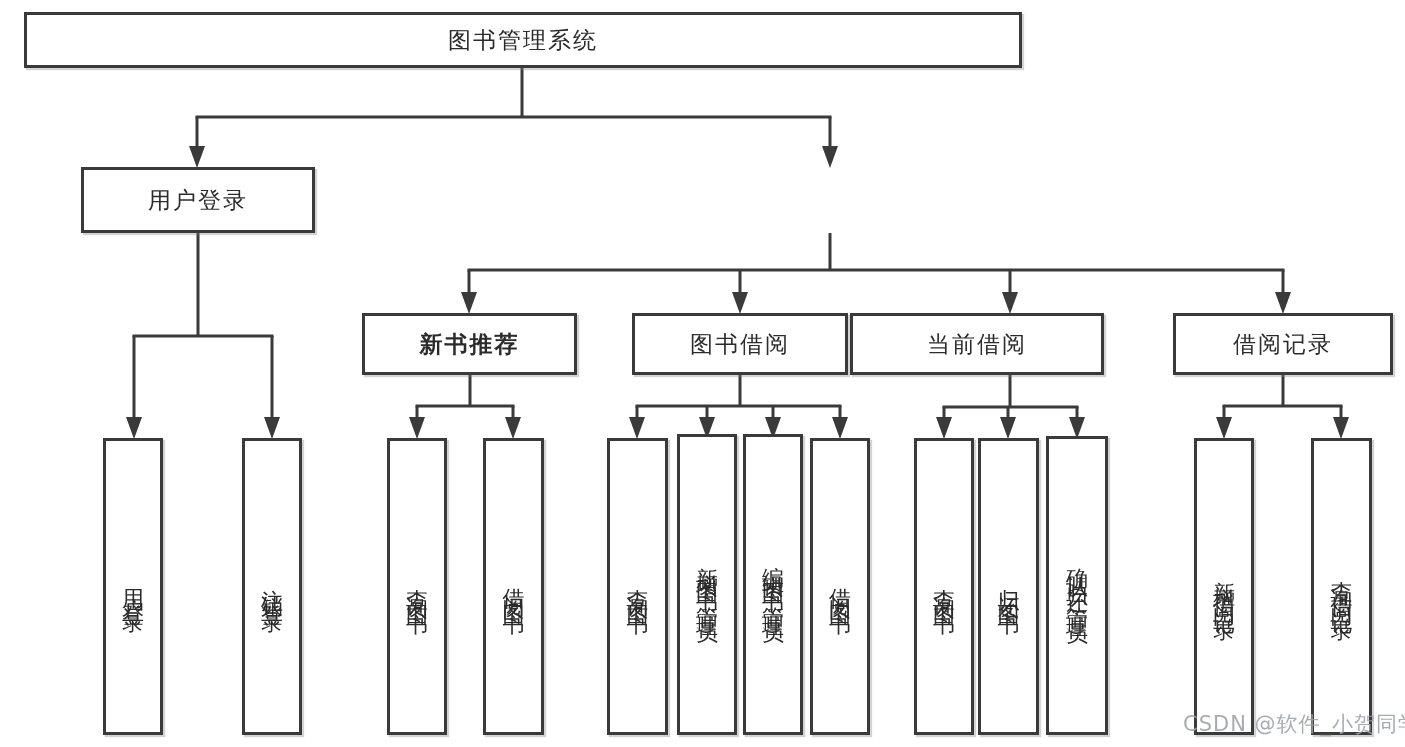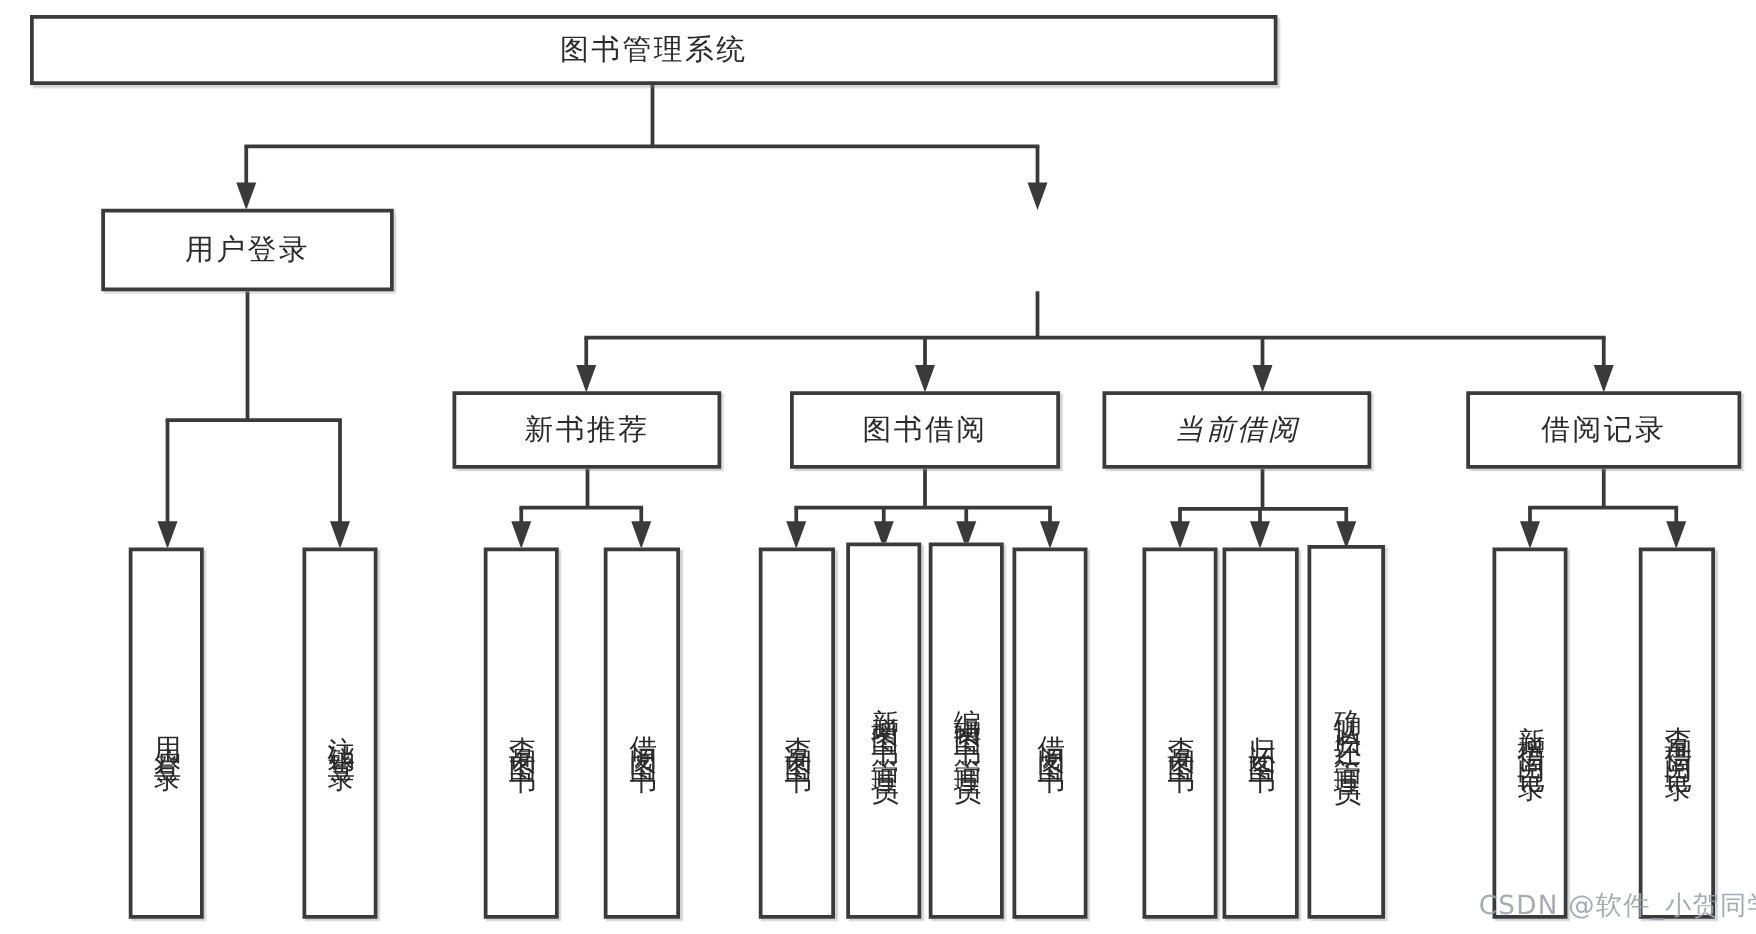--- a/index.html
+++ b/index.html
@@ -145,23 +145,23 @@
     <g fill="#3a3a3a">
       <path d="M1216 417 h16 L1224 439 z"></path>
       <path d="M1333 417 h16 L1341 439 z"></path>
     </g>
   </svg>
 
   <div class="node h" style="left:24px; top:12px; width:998px; height:56px;">图书管理系统</div>
 
   <div class="node h" style="left:81px; top:167px; width:234px; height:66px;">用户登录</div>
 
-  <div class="node h" style="left:362px; top:313px; width:215px; height:62px;">新书推荐</div>
+  <div class="node h" style="left:362px; top:313px; width:215px; height:62px;font-weight:bold;">新书推荐</div>
   <div class="node h" style="left:632px; top:313px; width:216px; height:62px;">图书借阅</div>
-  <div class="node h" style="left:882px; top:313px; width:215px; height:62px;font-style:italic;">当前借阅</div>
+  <div class="node h" style="left:850px; top:313px; width:254px; height:62px;">当前借阅</div>
   <div class="node h" style="left:1173px; top:313px; width:220px; height:62px;">借阅记录</div>
 
   <div class="node v" style="left:103px; top:438px; width:60px; height:297px;">用户登录</div>
   <div class="node v" style="left:242px; top:438px; width:60px; height:297px;">注销登录</div>
 
   <div class="node v" style="left:387px; top:438px; width:60px; height:297px;">查询图书</div>
   <div class="node v" style="left:483px; top:438px; width:61px; height:297px;">借阅图书</div>
 
   <div class="node v" style="left:607px; top:438px; width:61px; height:297px;">查询图书</div>
   <div class="node v" style="left:677px; top:434px; width:60px; height:301px;">新增图书（管理员）</div>

